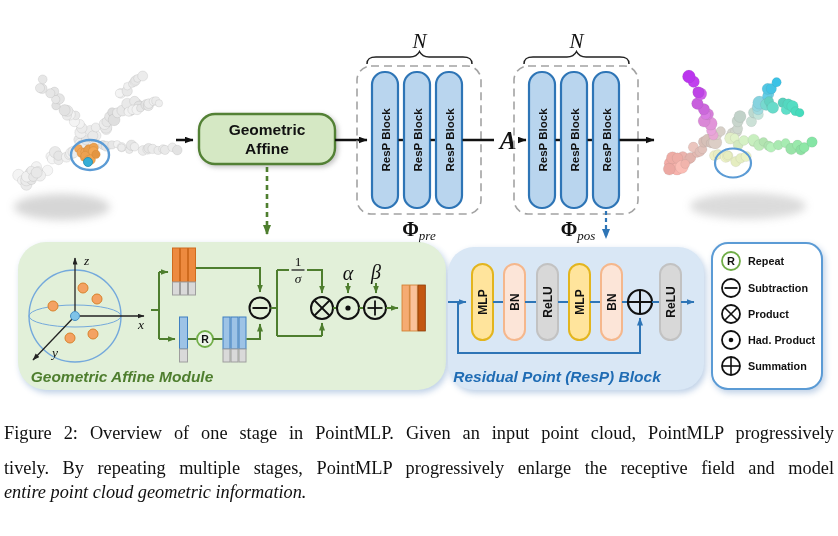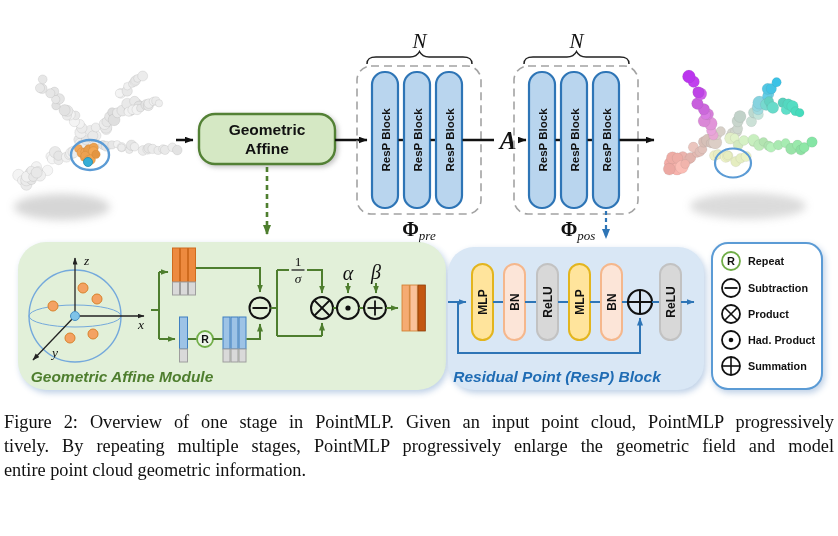--- a/index.html
+++ b/index.html
@@ -3,22 +3,22 @@
 <meta charset="utf-8">
 <style>
   html,body{margin:0;padding:0;background:#ffffff;width:838px;height:536px;overflow:hidden;}
   .sans{font-family:"Liberation Sans",sans-serif;}
   .serif{font-family:"Liberation Serif",serif;}
   svg text{user-select:none;}
   .panel-shadow{filter:drop-shadow(2px 3px 3px rgba(110,150,200,0.45));}
   .box-shadow{filter:drop-shadow(2px 2px 2.5px rgba(80,80,80,0.35));}
   #figure-wrap{width:838px;height:408px;}
   #caption{font-family:"Liberation Serif",serif;font-size:18.3px;line-height:24.2px;color:#101010;padding:2px 4px 0 4px;}
-  #caption .jline{text-align:justify;text-align-last:justify;}
-  #caption .lastline{text-align:left;}
+  #caption .jline{text-align:justify;text-align-last:justify;margin-top:11px;}
+  #caption .lastline{text-align:left;font-style:italic;}
 </style>
 </head>
 <body>
 
 <div id="figure-wrap">
 <svg width="838" height="408" viewBox="0 0 838 408" xmlns="http://www.w3.org/2000/svg">
   <defs>
     <marker id="mk-black" markerUnits="userSpaceOnUse" markerWidth="11" markerHeight="9" refX="8.5" refY="3.5" orient="auto">
           <path d="M0,0 L9,3.5 L0,7 Z" fill="#111"></path>
         </marker>
@@ -523,15 +523,15 @@
         <line x1="731" y1="357" x2="731" y2="375" stroke="#111" stroke-width="1.6"></line>
       </g>
       <text class="sans" x="748" y="370" font-size="10.8" font-weight="bold" fill="#111">Summation</text>
     </g>
   </g>
 </svg>
 </div>
 
 <div id="caption">
   <div class="jline">Figure 2: Overview of one stage in PointMLP. Given an input point cloud, PointMLP progressively</div>
-  <div class="jline">tively. By repeating multiple stages, PointMLP progressively enlarge the geometric field and model</div>
+  <div class="jline">tively. By repeating multiple stages, PointMLP progressively enlarge the receptive field and model</div>
   <div class="lastline">entire point cloud geometric information.</div>
 </div>
 
 </body></html>

